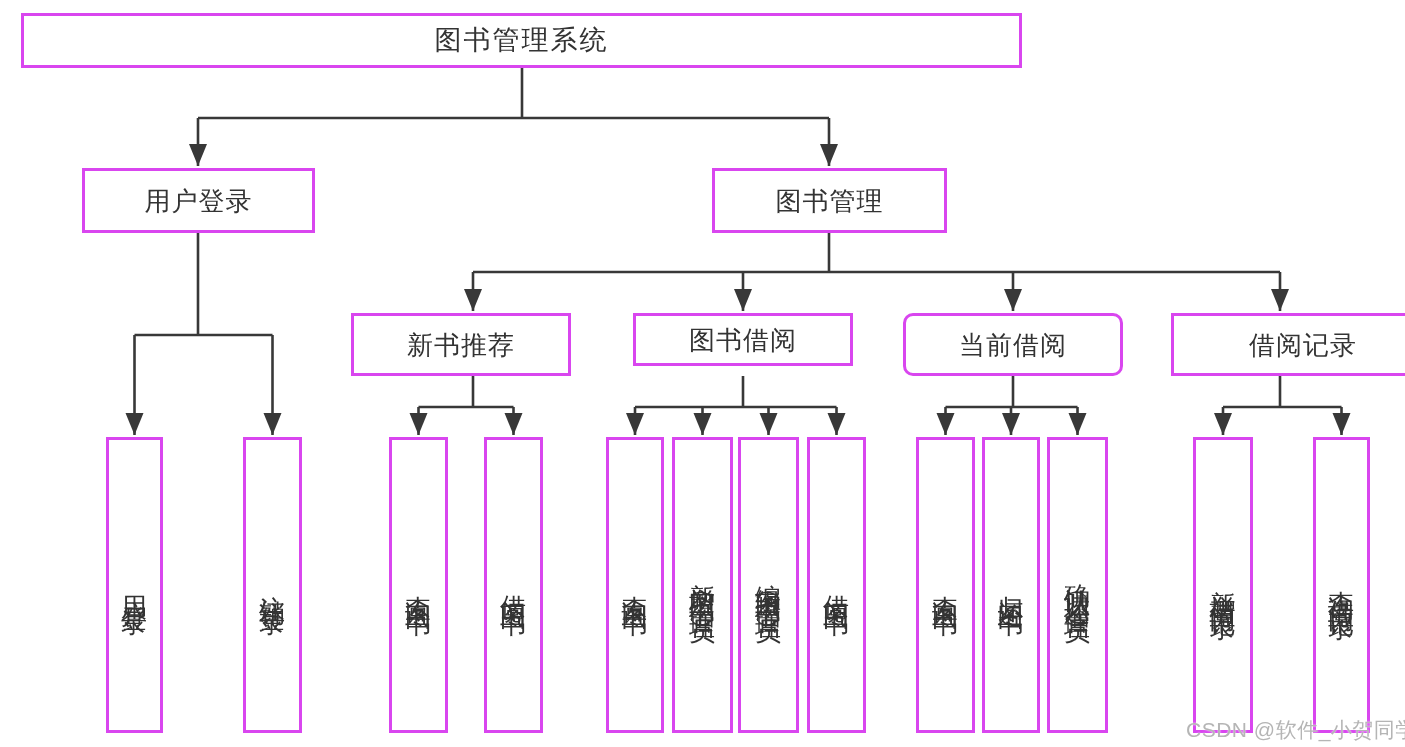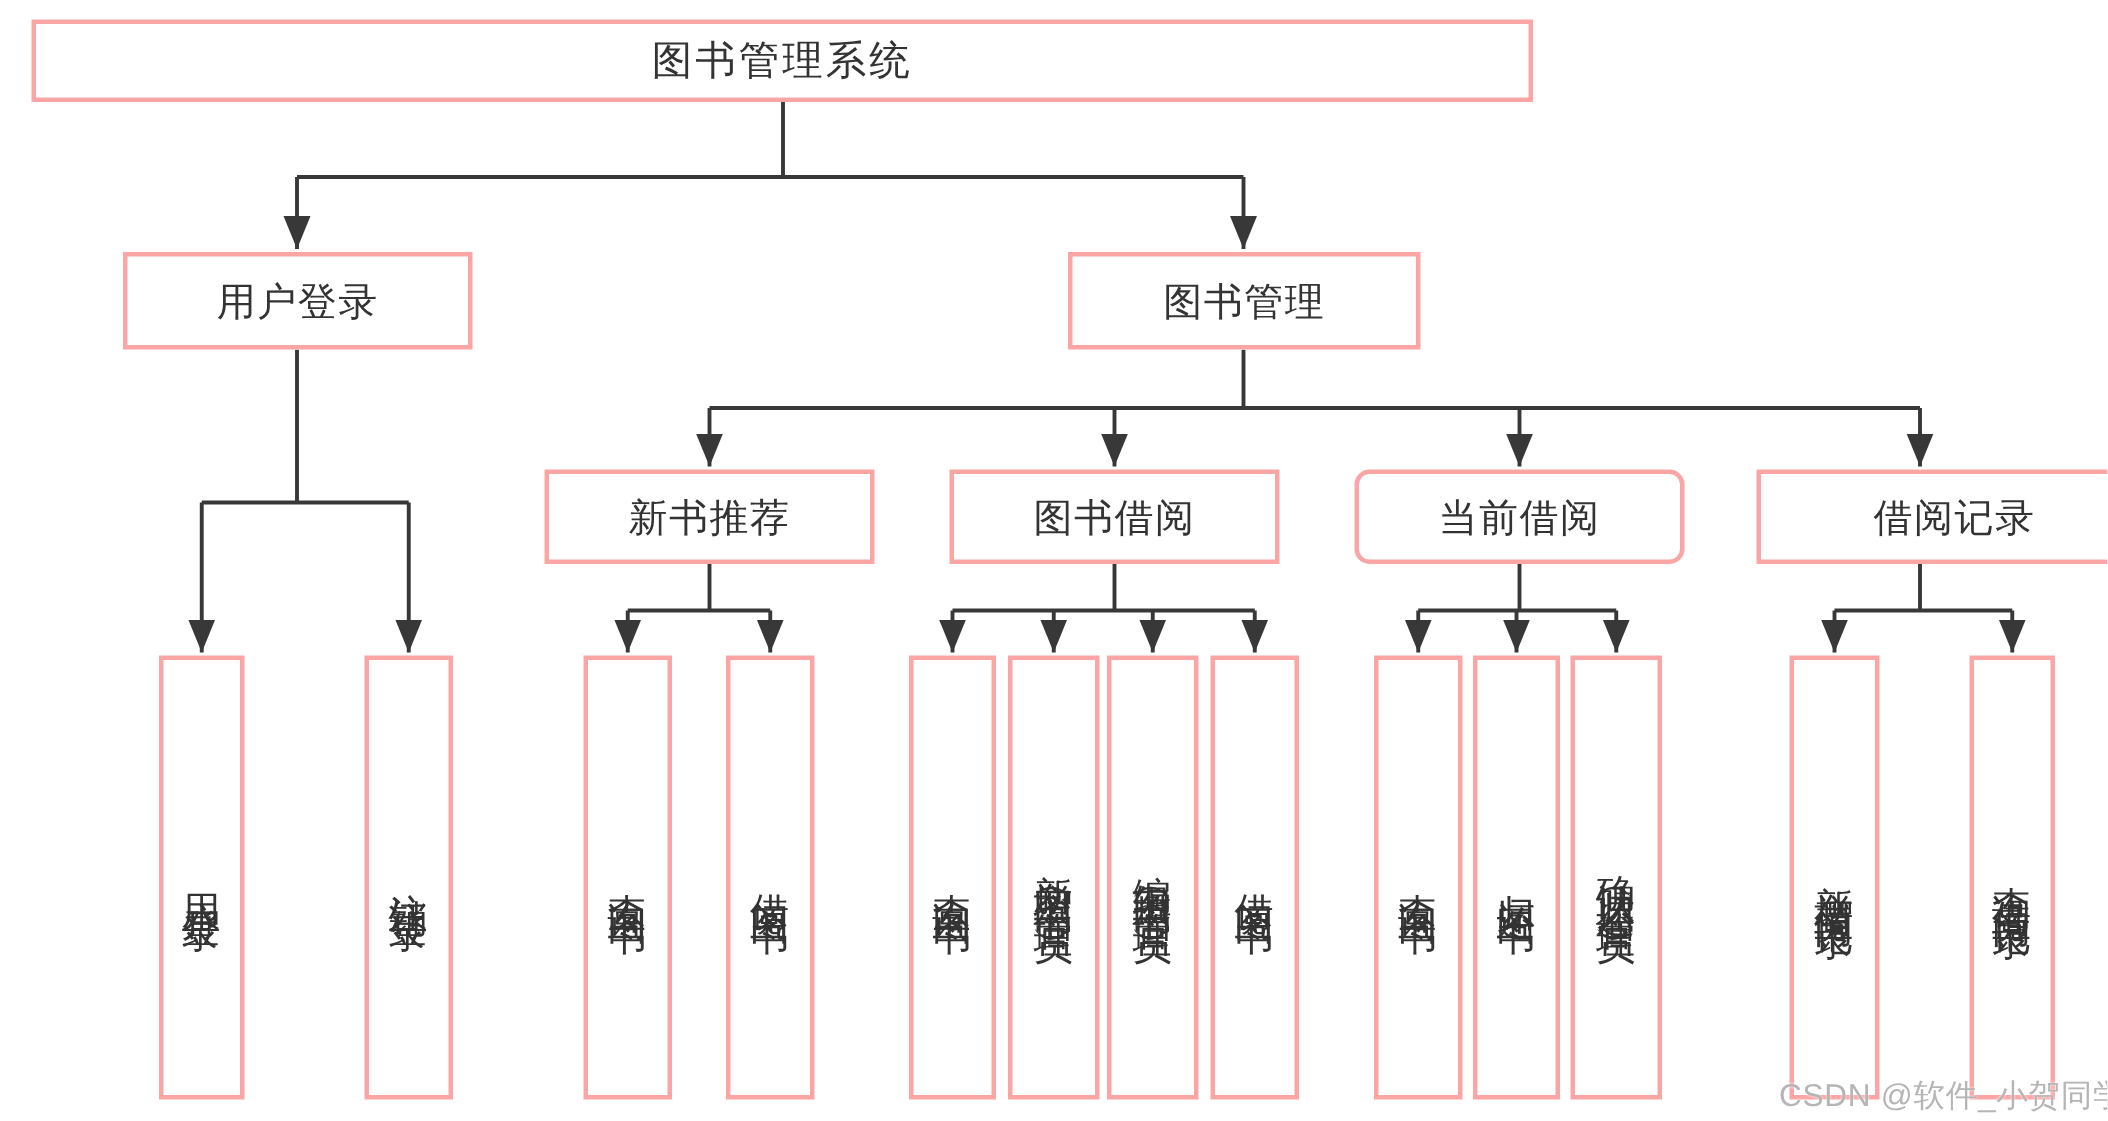--- a/index.html
+++ b/index.html
@@ -20,21 +20,21 @@
     left: 0;
     top: 0;
     width: 1405px;
     height: 747px;
     pointer-events: none;
   }
   .node {
     position: absolute;
     box-sizing: border-box;
     background: #ffffff;
-    border: 3px solid #fca5a5;
+    border: 3px solid #d946ef;
     display: flex;
     align-items: center;
     justify-content: center;
     color: #333333;
     font-size: 26px;
     letter-spacing: 1px;
     line-height: 1;
     white-space: nowrap;
   }
   .node.root-node {
@@ -116,24 +116,24 @@
     <span>图书管理系统</span>
   </div>
 
   <div class="node" style="left:82px; top:168px; width:233px; height:65px;">
     <span>用户登录</span>
   </div>
   <div class="node" style="left:712px; top:168px; width:235px; height:65px;">
     <span>图书管理</span>
   </div>
 
-  <div class="node" style="left:363px; top:313px; width:220px; height:63px;">
+  <div class="node" style="left:351px; top:313px; width:220px; height:63px;">
     <span>新书推荐</span>
   </div>
-  <div class="node" style="left:633px; top:313px; width:220px; height:63px;">
+  <div class="node" style="left:633px; top:313px; width:220px; height:53px;">
     <span>图书借阅</span>
   </div>
   <div class="node" style="left:903px; top:313px; width:220px; height:63px;border-radius:10px;">
     <span>当前借阅</span>
   </div>
   <div class="node" style="left:1171px; top:313px; width:264px; height:63px;">
     <span>借阅记录</span>
   </div>
 
   <div class="node" style="left:106px; top:437px; width:57px; height:296px;">

